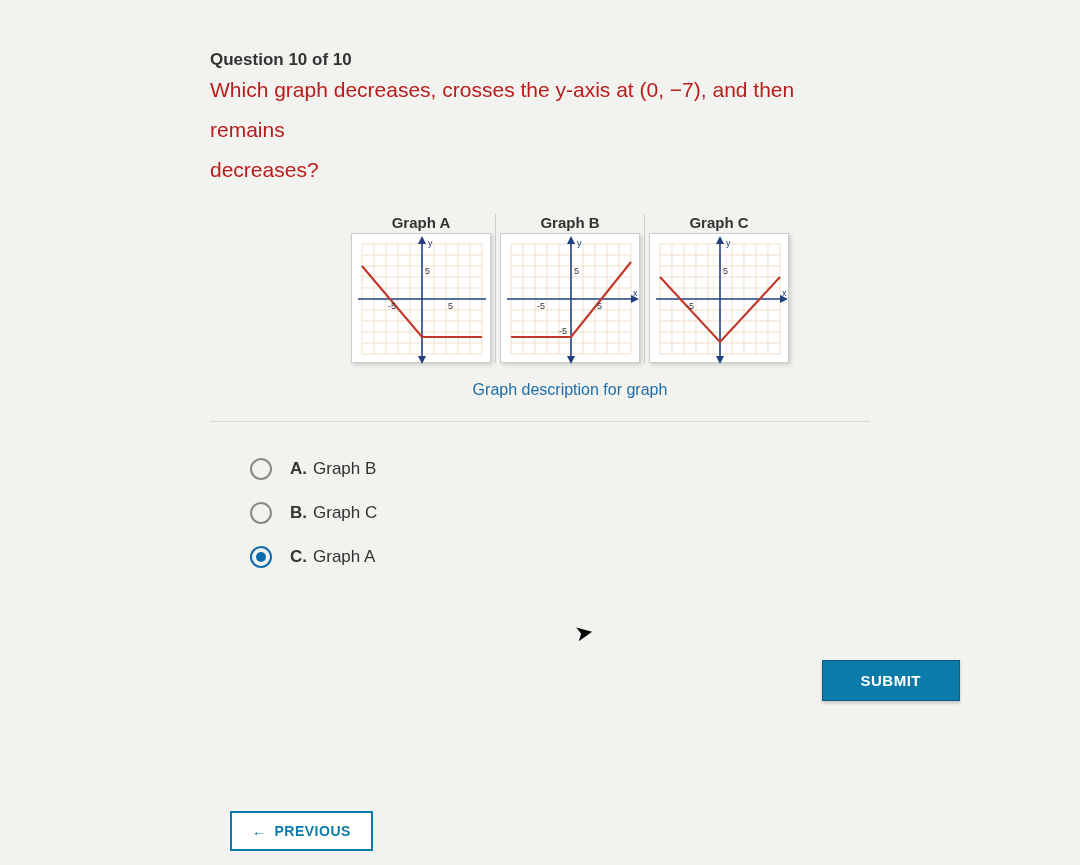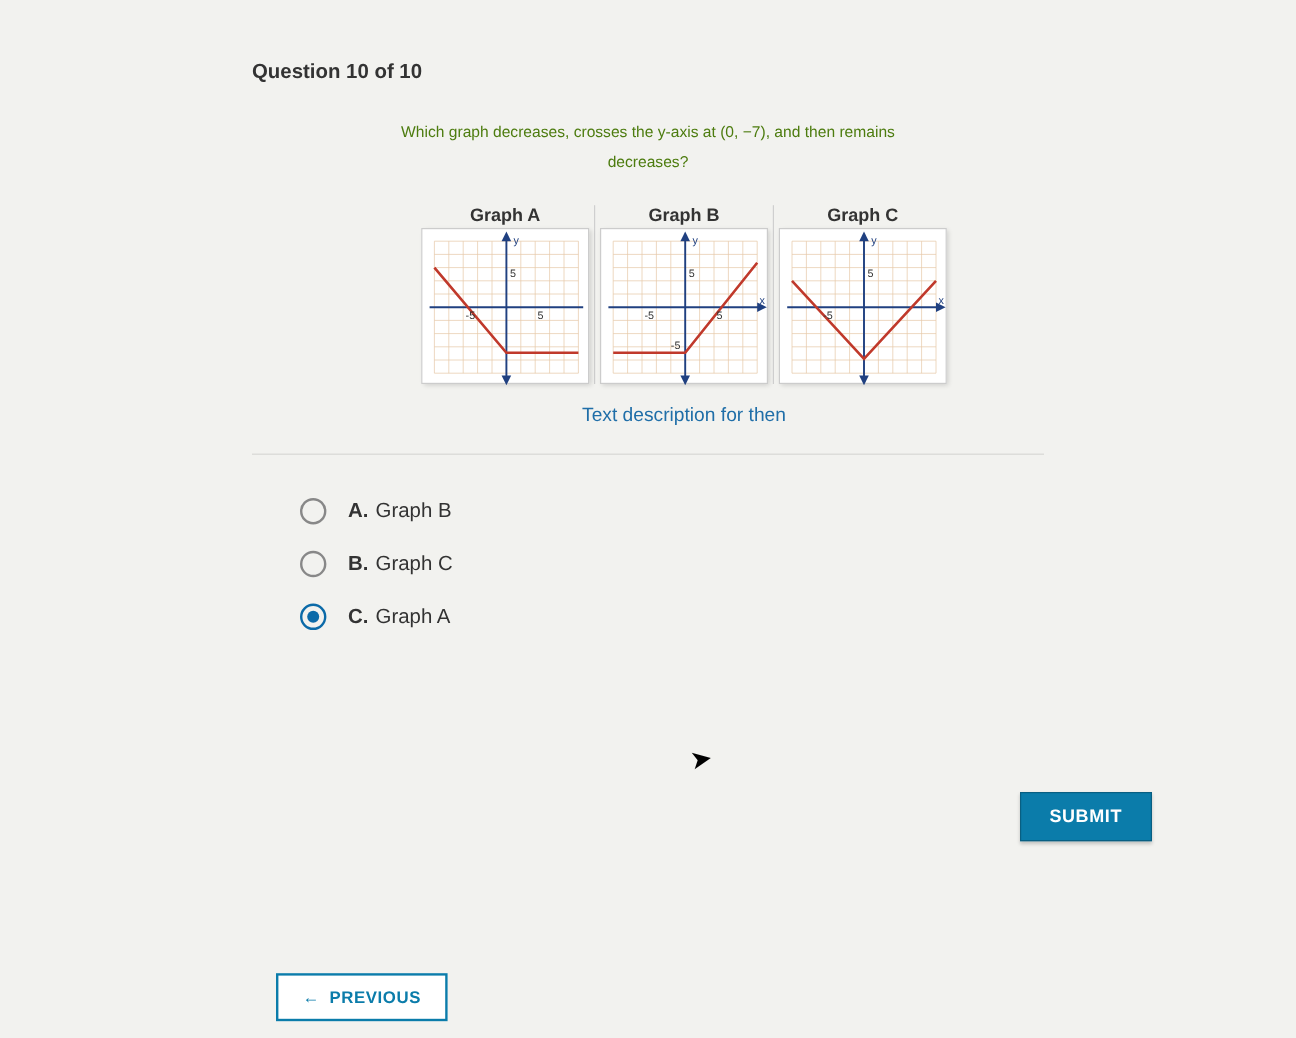--- a/index.html
+++ b/index.html
@@ -12,28 +12,26 @@
     position: relative;
   }
   .content {
     padding: 50px 0 0 210px;
     width: 870px;
   }
   .q-header {
     font-weight: bold;
     font-size: 17px;
     color: #333;
-    margin-bottom: 28px;
   }
   .q-text {
-    font-size: 13px;
-    color: #4d7c0f;
+    font-size: 21px;
+    color: #b91c1c;
     line-height: 1.9;
     margin-bottom: 24px;
-    text-align: center;
   }
   .graphs-row {
     display: flex;
     justify-content: center;
     gap: 0;
     margin-left: 60px;
     margin-bottom: 18px;
   }
   .graph-cell {
     text-align: center;
@@ -102,21 +100,21 @@
     border-radius: 50%;
   }
   .opt-letter { font-weight: bold; margin-right: 6px; }
   .submit-btn {
     position: absolute;
     right: 120px;
     top: 660px;
     background: #0b7caa;
     color: #fff;
     border: 1px solid #095f82;
-    padding: 11px 24px;
+    padding: 11px 38px;
     font-size: 15px;
     font-weight: bold;
     letter-spacing: 0.5px;
     cursor: pointer;
     box-shadow: 0 2px 3px rgba(0,0,0,0.2);
   }
   .prev-btn {
     position: absolute;
     left: 230px;
     bottom: 14px;
@@ -269,21 +267,21 @@
           <polyline points="10,43 70,108 130,43" fill="none" stroke="#c0392b" stroke-width="2.2"></polyline>
           <text x="76" y="12" font-size="9" fill="#204080">y</text>
           <text x="132" y="62" font-size="9" fill="#204080">x</text>
           <text x="73" y="40" font-size="9" fill="#333">5</text>
           <text x="36" y="75" font-size="9" fill="#333">-5</text>
         </svg>
       </div>
     </div>
   </div>
 
-  <div class="desc-link">Text description for then</div>
+  <div class="desc-link">Graph description for graph</div>
 
   <hr class="divider">
 
   <div class="options">
     <div class="opt">
       <span class="radio"></span>
       <span class="opt-letter">A.</span>
       <span>Graph B</span>
     </div>
     <div class="opt">

